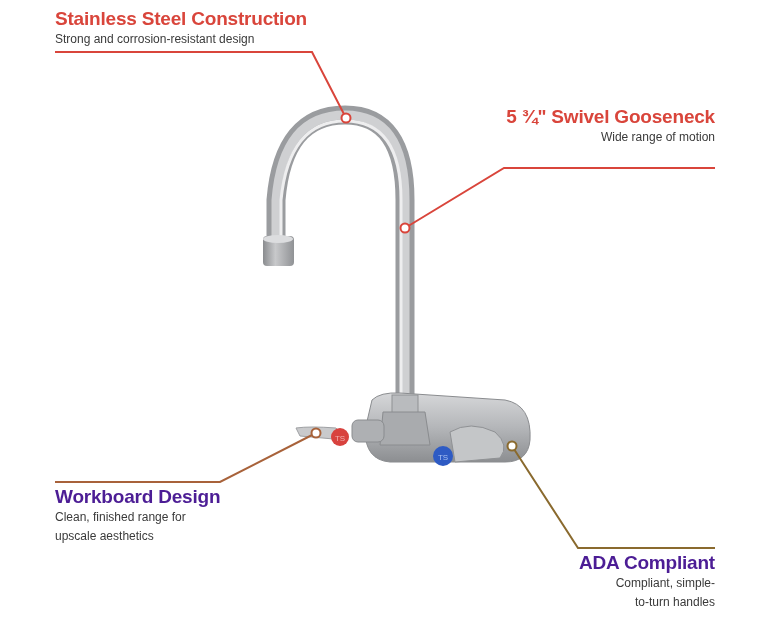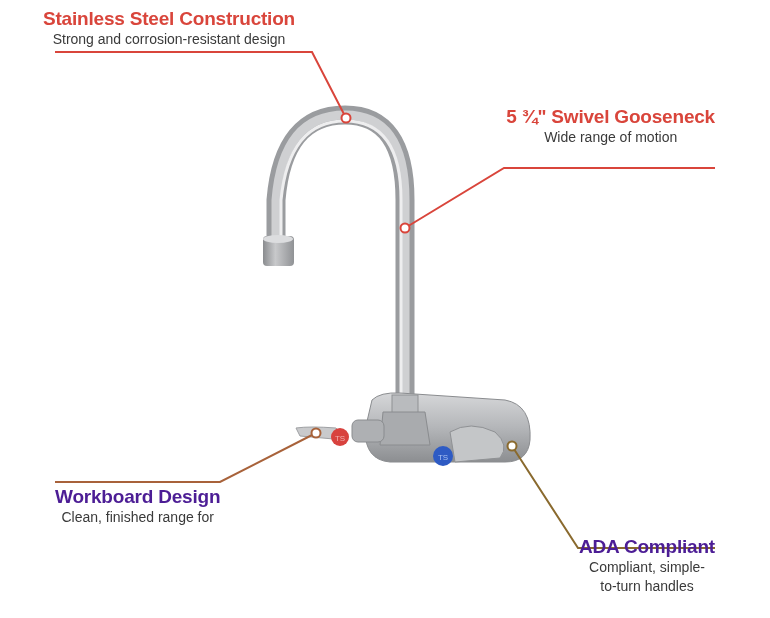--- a/index.html
+++ b/index.html
@@ -8,34 +8,33 @@
 
     .callout { position: absolute; }
     .callout .title {
       font-weight: bold;
       font-size: 19px;
       line-height: 22px;
       letter-spacing: -0.2px;
       white-space: nowrap;
     }
     .callout .desc {
-      font-size: 14px;
+      font-size: 12px;
       line-height: 19px;
       color: #3a3a3a;
       white-space: nowrap;
-      text-align: center;
     }
     .title.red { color: #d9453b; }
     .title.brown { color: #4c1d95; }
     .right { text-align: right; }
 
-    #c-stainless { left: 43px; top: 8px; }
+    #c-stainless { left: 55px; top: 8px; }
     #c-gooseneck { right: 55px; top: 106px; }
     #c-workboard { left: 55px; top: 486px; }
-    #c-ada { right: 55px; top: 536px; }
+    #c-ada { right: 55px; top: 552px; }
 
     svg.layer { position: absolute; left: 0; top: 0; }
   </style>
 </head>
 <body>
 
 <svg class="layer" width="770" height="618" viewBox="0 0 770 618">
   <defs>
     <linearGradient id="pipeV" x1="0" x2="1" y1="0" y2="0">
       <stop offset="0" stop-color="#8f9194"></stop>
@@ -104,19 +103,20 @@
 </div>
 
 <div class="callout right" id="c-gooseneck">
   <div class="title red">5 ¾" Swivel Gooseneck</div>
   <div class="desc">Wide range of motion</div>
 </div>
 
 <div class="callout" id="c-workboard">
   <div class="title brown">Workboard Design</div>
   <div class="desc">Clean, finished range for</div>
+  <div class="desc">upscale aesthetics</div>
 </div>
 
 <div class="callout right" id="c-ada">
   <div class="title brown">ADA Compliant</div>
   <div class="desc">Compliant, simple-</div>
   <div class="desc">to-turn handles</div>
 </div>
 
 </body></html>

